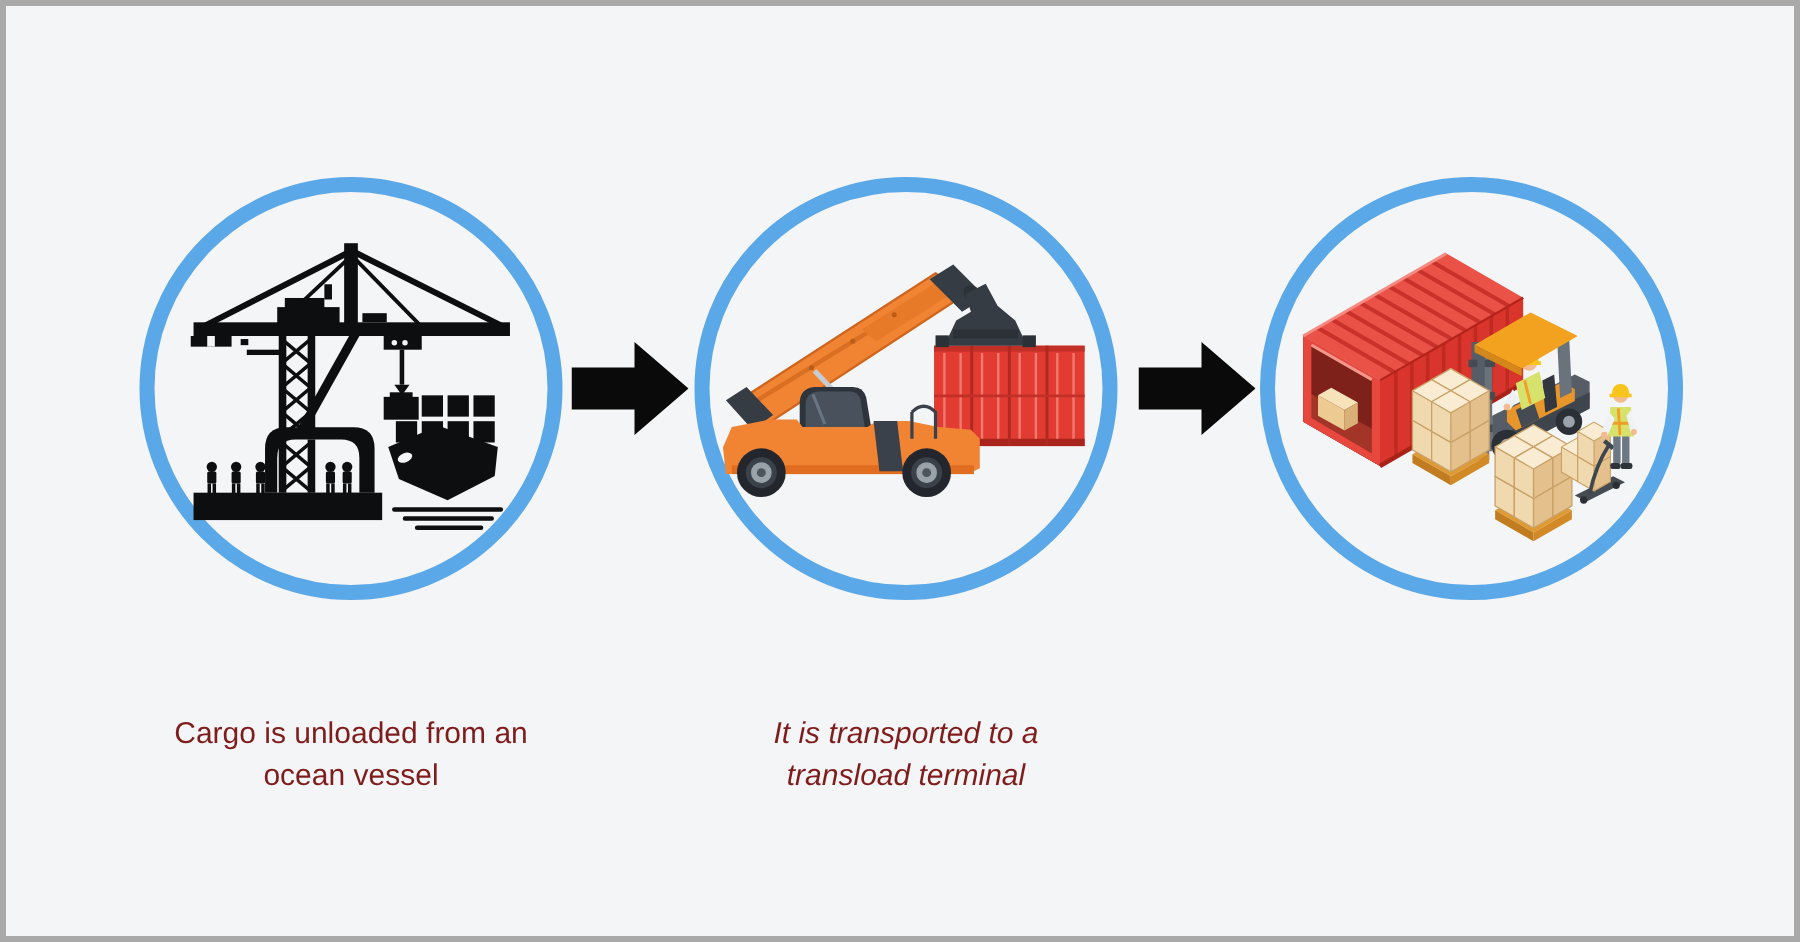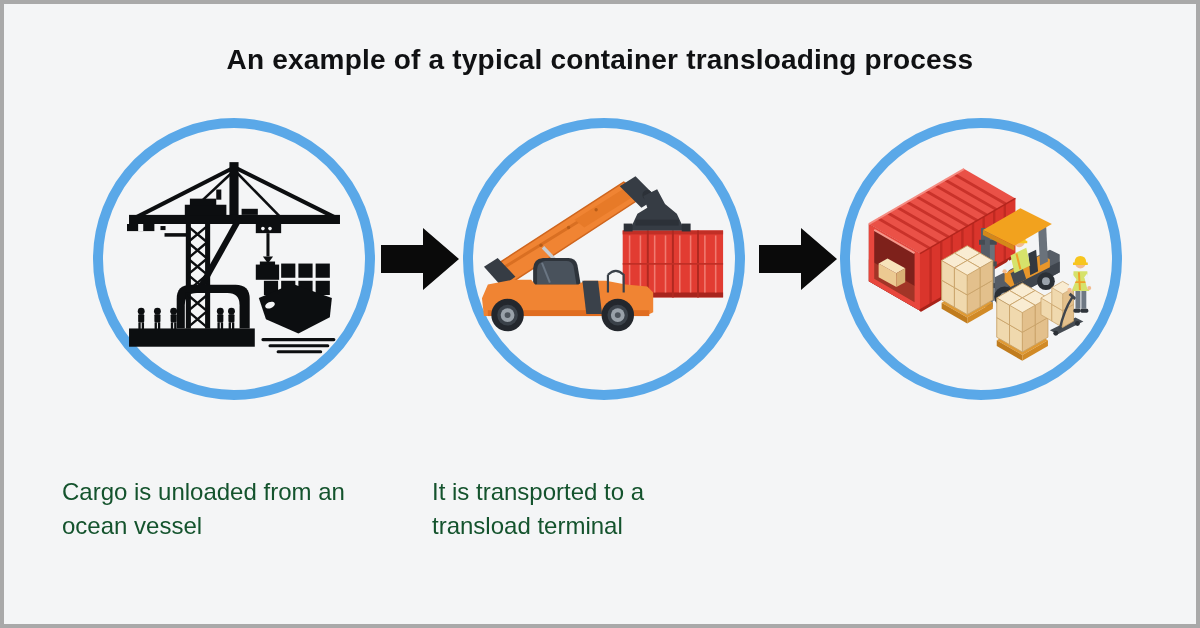--- a/index.html
+++ b/index.html
@@ -19,33 +19,32 @@
     background:transparent;
   }
   .c1 { left:89px;  top:114px; }
   .c2 { left:459px; top:114px; }
   .c3 { left:836px; top:114px; }
   .arrow { position:absolute; width:78px; height:64px; }
   .a1 { left:377px; top:224px; }
   .a2 { left:755px; top:224px; }
   .caption {
     position:absolute; top:471px; width:344px; margin:0;
-    text-align:left; font-size:24px; line-height:1.42; color:#14532d;
+    text-align:center; font-size:20px; line-height:1.42; color:#7f1d1d;
     white-space:pre-line;
   }
   .cap1 { left:58px; }
-  .cap2 { left:428px; }
+  .cap2 { left:428px;font-style:italic; }
   .cap3 { left:806px; }
 </style>
 </head>
 <body>
 
 <div class="frame">
 
-  <h1 class="title">An example of a typical container transloading process</h1>
 
   <div class="circle c1">
     <svg width="215" height="195" viewBox="0 0 212 192">
       <g fill="#0c0e10" stroke="none">
 
         <path d="M106,5 L8,55" stroke="#0c0e10" stroke-width="4" fill="none"></path>
         <path d="M106,8 L58,53" stroke="#0c0e10" stroke-width="2.5" fill="none"></path>
         <path d="M106,5 L206,55" stroke="#0c0e10" stroke-width="4" fill="none"></path>
         <path d="M106,8 L152,55" stroke="#0c0e10" stroke-width="2.5" fill="none"></path>
 

